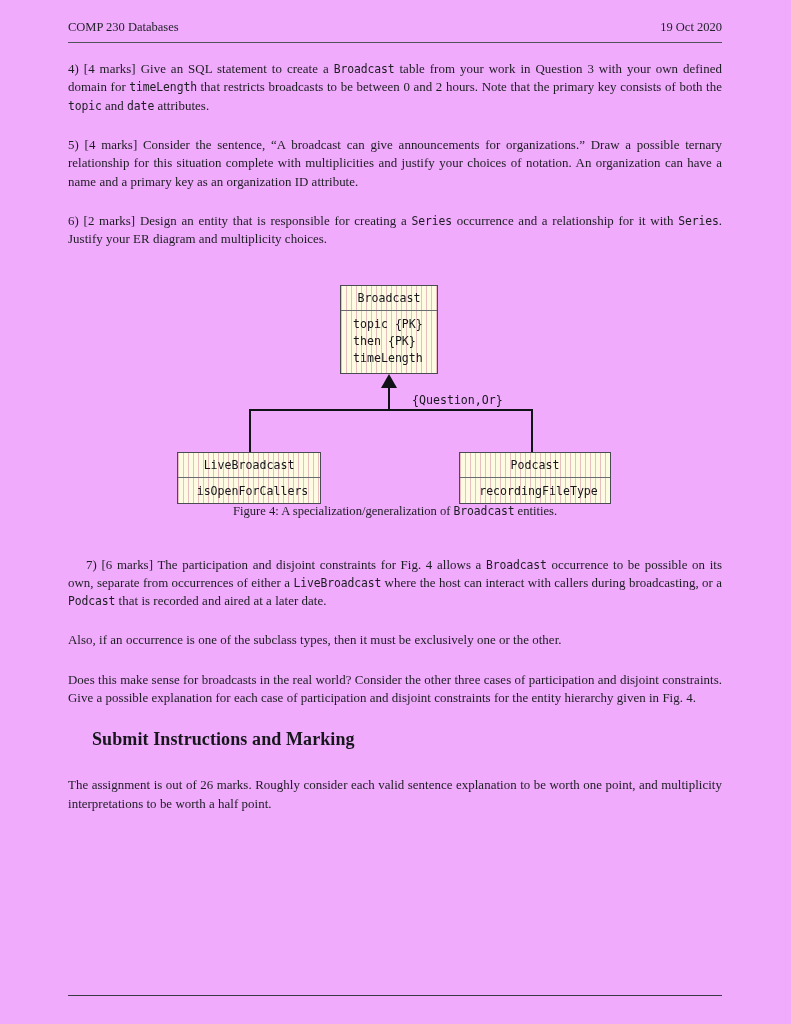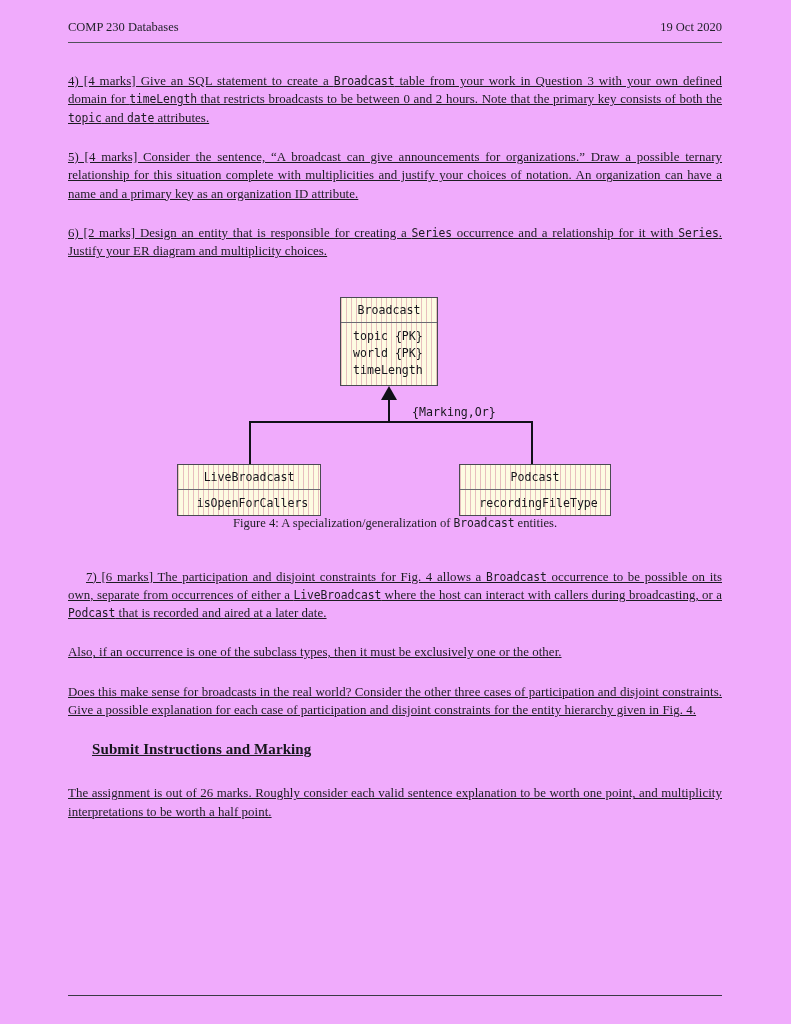--- a/index.html
+++ b/index.html
@@ -43,43 +43,42 @@
     top: 995px;
     width: 654px;
     height: 1px;
     background: #3a3a44;
   }
 
   
   .body {
     position: absolute;
     left: 68px;
-    top: 72px;
-    width: 654px;
-    text-decoration: underline;
+    top: 60px;
+    width: 654px;
   }
   p.para {
     margin: 0 0 15px 0;
     font-size: 12.9px;
     line-height: 1.42;
     text-align: justify;
     color: #1c1c22;
     letter-spacing: 0.05px;
   }
   p.para.indent { text-indent: 18px; margin-top: 24px; }
   code, .mono {
     font-family: "DejaVu Sans Mono", "Liberation Mono", monospace;
     font-size: 11.4px;
     letter-spacing: -0.1px;
   }
   .spacer-sm { height: 6px; }
 
   h2.section {
     margin: 22px 0 20px 24px;
-    font-size: 15px;
+    font-size: 18px;
     font-weight: bold;
     letter-spacing: 0.1px;
     color: #16161c;
   }
 
   
   .figure {
     position: relative;
     width: 654px;
     height: 268px;
@@ -173,36 +172,36 @@
     <div class="spacer-sm"></div>
 
     <p class="para"><span>6) [2 marks] Design an entity that is responsible for creating a </span><code class="mono">Series</code><span> occurrence and a relationship for it with </span><code class="mono">Series</code><span>. Justify your ER diagram and multiplicity choices.</span></p>
 
     <div class="figure">
 
       <div class="erbox" style="left:272px; top:21px; width:98px; height:89px;">
         <div class="er-title">Broadcast</div>
         <div class="er-attrs">
           <span class="er-attr">topic {PK}</span>
-          <span class="er-attr">world {PK}</span>
+          <span class="er-attr">then {PK}</span>
           <span class="er-attr">timeLength</span>
         </div>
       </div>
 
       <div class="arrow-up" style="left:313px; top:110px;"></div>
 
       <div class="line-v" style="left:320px; top:124px; width:2px; height:22px;"></div>
 
       <div class="line-h" style="left:181px; top:145px; width:284px; height:2px;"></div>
 
       <div class="line-v" style="left:181px; top:145px; width:2px; height:44px;"></div>
 
       <div class="line-v" style="left:463px; top:145px; width:2px; height:44px;"></div>
 
-      <div class="constraint-label" style="left:344px; top:129px;">{Marking,Or}</div>
+      <div class="constraint-label" style="left:344px; top:129px;">{Question,Or}</div>
 
       <div class="erbox sub" style="left:109px; top:188px; width:144px; height:52px;">
         <div class="er-title">LiveBroadcast</div>
         <div class="er-attrs">
           <span class="er-attr">isOpenForCallers</span>
         </div>
       </div>
 
       <div class="erbox sub" style="left:391px; top:188px; width:152px; height:52px;">
         <div class="er-title">Podcast</div>

